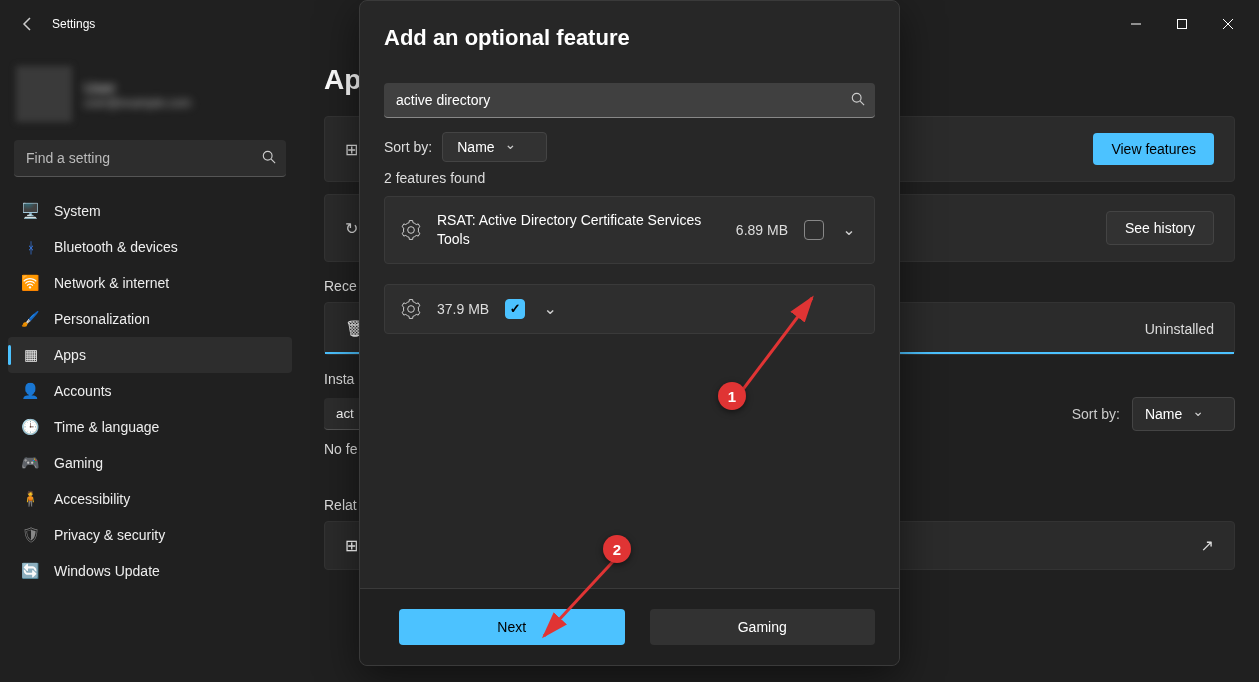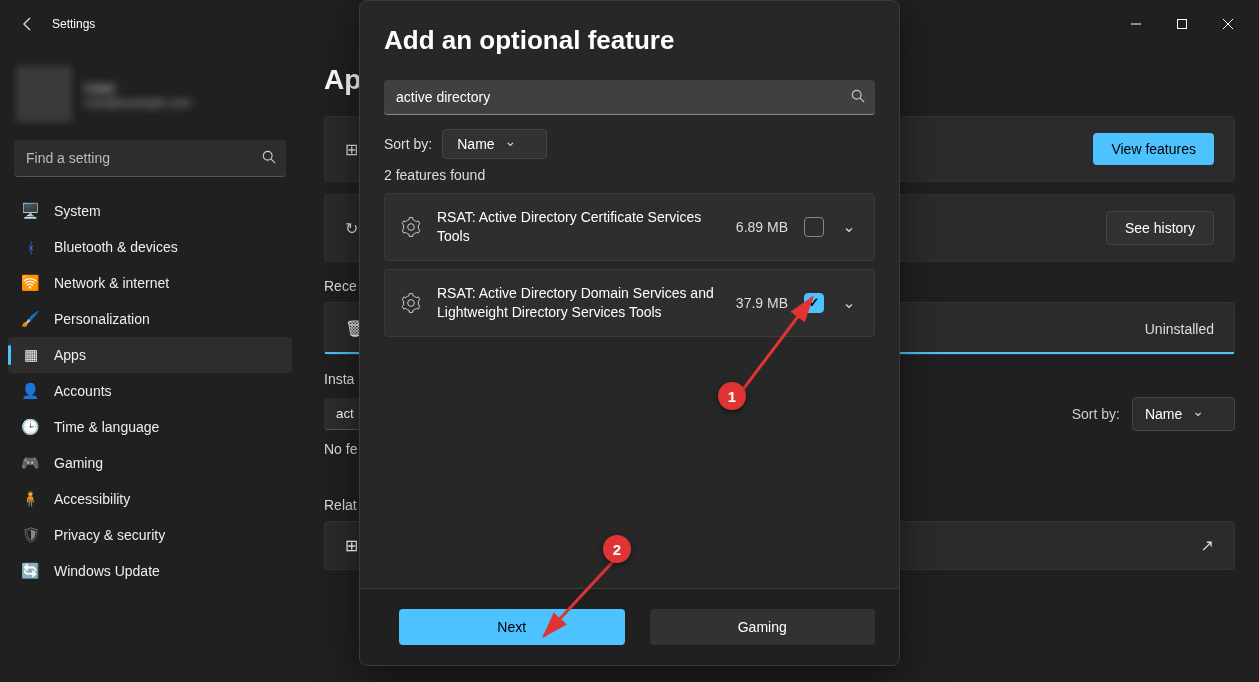--- a/index.html
+++ b/index.html
@@ -194,21 +194,21 @@
     margin-top: 0px;
     height: 666px;
     display: flex; flex-direction: column;
     box-shadow: 0 12px 40px rgba(0,0,0,0.5);
   }
   .modal-body {
     padding: 24px 24px 8px;
     flex: 1; overflow: hidden;
     display: flex; flex-direction: column;
   }
-  .modal-title { font-size: 26px; font-weight: 600; margin-bottom: 24px; }
+  .modal-title { font-size: 22px; font-weight: 600; margin-bottom: 32px; }
   .modal-search-wrap { position: relative; margin-bottom: 14px; }
   .modal-search {
     width: 100%;
     background: #404040;
     border: none; border-bottom: 1px solid #888;
     border-radius: 4px;
     padding: 9px 36px 9px 12px;
     color: #fff; font-size: 14px;
   }
   .modal-search-ic {
@@ -223,21 +223,21 @@
   .modal-sort-label { font-size: 14px; color: #ddd; }
   .modal-sort-sel {
     background: #323232; border: 1px solid #444;
     border-radius: 4px;
     padding: 6px 30px 6px 14px;
     color: #fff; font-size: 14px;
     position: relative;
     display: inline-flex; align-items: center;
   }
   .features-count { font-size: 14px; color: #ddd; margin-bottom: 10px; }
-  .feature-list { display: flex; flex-direction: column; gap: 8px; }
+  .feature-list { display: flex; flex-direction: column; gap: 20px; }
   .feature-item {
     background: #2e2e2e;
     border: 1px solid #3a3a3a;
     border-radius: 4px;
     padding: 14px 16px;
     display: flex; align-items: center;
     gap: 16px;
   }
   .feat-icon { width: 20px; height: 20px; color: #ddd; flex-shrink: 0; }
   .feat-name { font-size: 14px; flex: 1; color: #fff; line-height: 1.35; }
@@ -451,21 +451,20 @@
               </svg></span>
           <span class="feat-name">RSAT: Active Directory Certificate Services Tools</span>
           <span class="feat-size">6.89 MB</span>
           <span class="checkbox"></span>
           <span class="expand-ic">⌄</span>
         </div>
         <div class="feature-item">
           <span class="feat-icon"><svg width="20" height="20" viewBox="0 0 24 24">
                 <path d="M12 8a4 4 0 100 8 4 4 0 000-8zm9 4a9 9 0 01-.3 2.3l2 1.6-2 3.4-2.4-.8a9 9 0 01-4 2.3l-.3 2.5h-4l-.3-2.5a9 9 0 01-4-2.3l-2.4.8-2-3.4 2-1.6A9 9 0 013 12c0-.8.1-1.5.3-2.3l-2-1.6 2-3.4 2.4.8a9 9 0 014-2.3L10 .7h4l.3 2.5a9 9 0 014 2.3l2.4-.8 2 3.4-2 1.6c.2.8.3 1.5.3 2.3z" fill="none" stroke="#ccc" stroke-width="1.2"></path>
               </svg></span>
-          <span class="feat-name">RSAT: Active Directory Domain Services and Lightweight Directory Services Tools</span>
           <span class="feat-size">37.9 MB</span>
           <span class="checkbox checked"></span>
           <span class="expand-ic">⌄</span>
         </div>
       </div>
     </div>
     <div class="modal-footer">
       <button class="btn-next">Next</button>
       <button class="btn-cancel">Gaming</button>
     </div>

